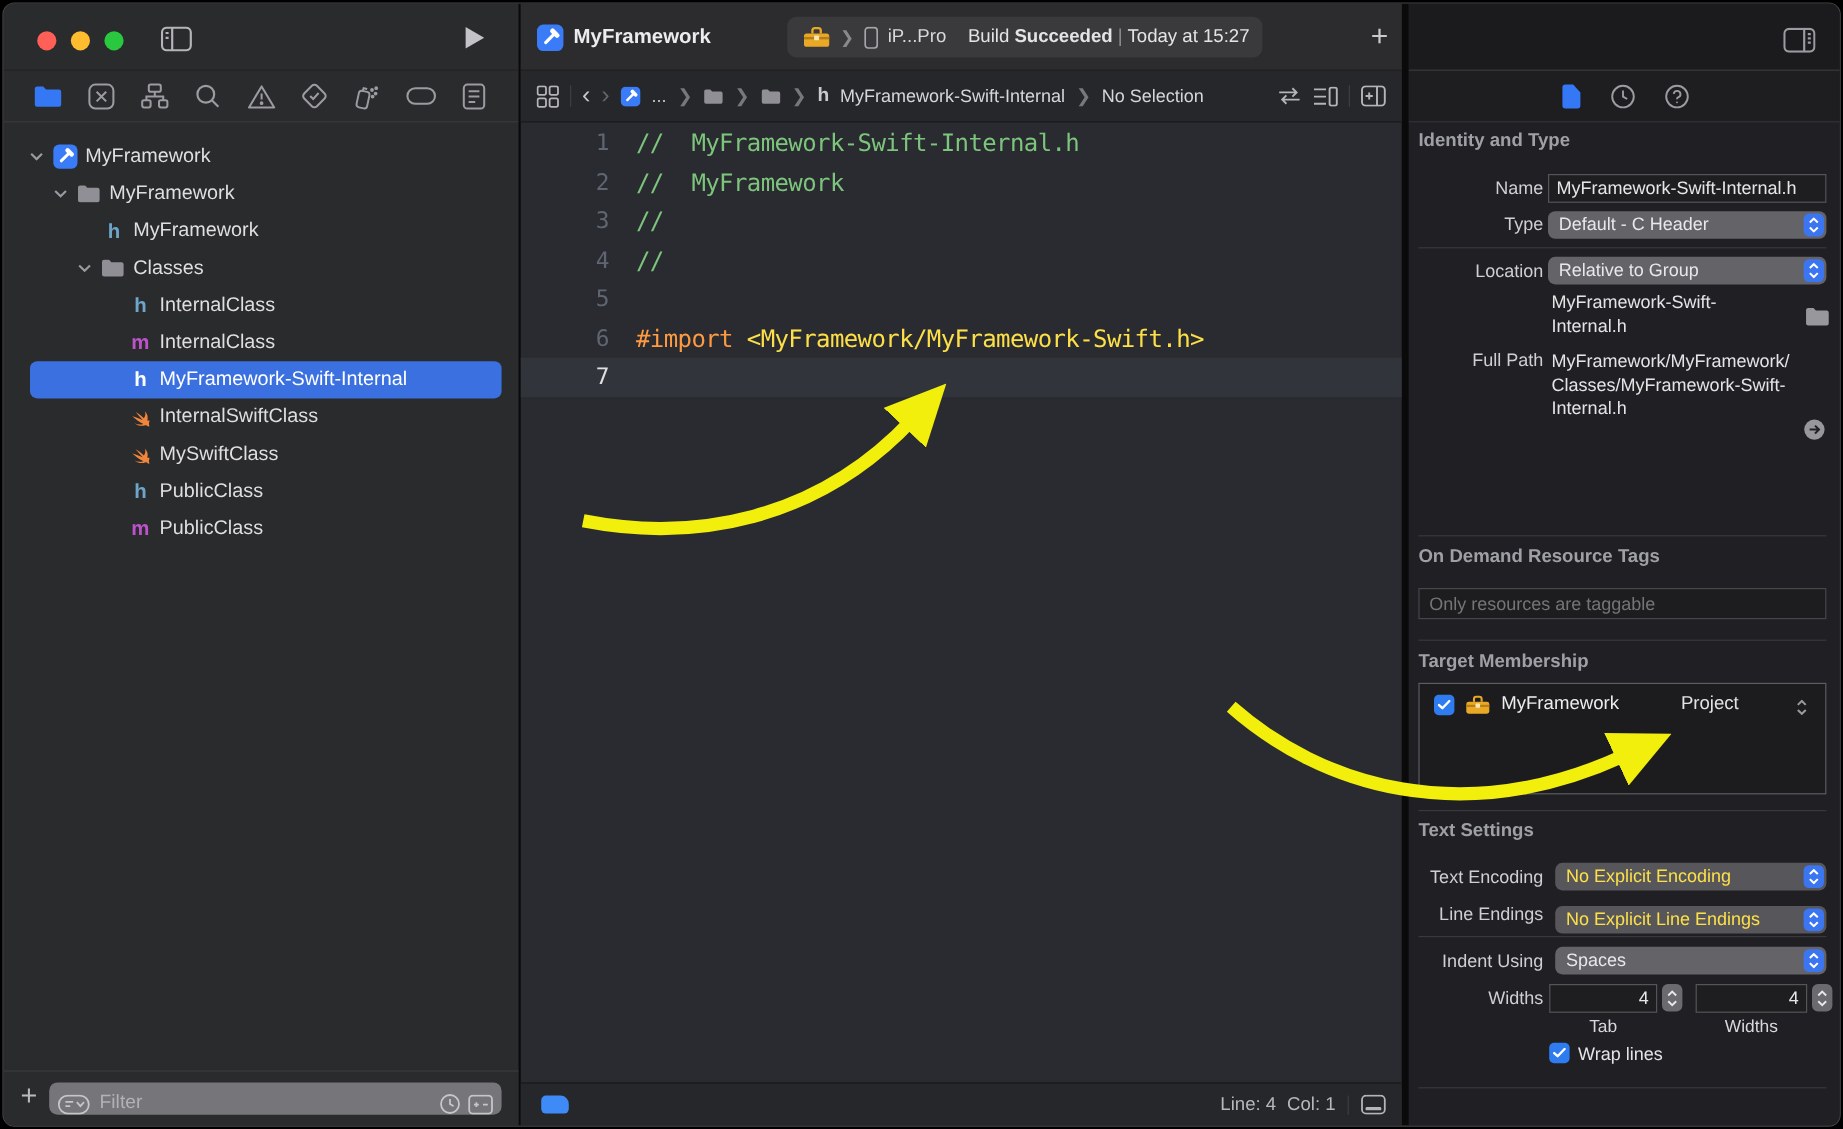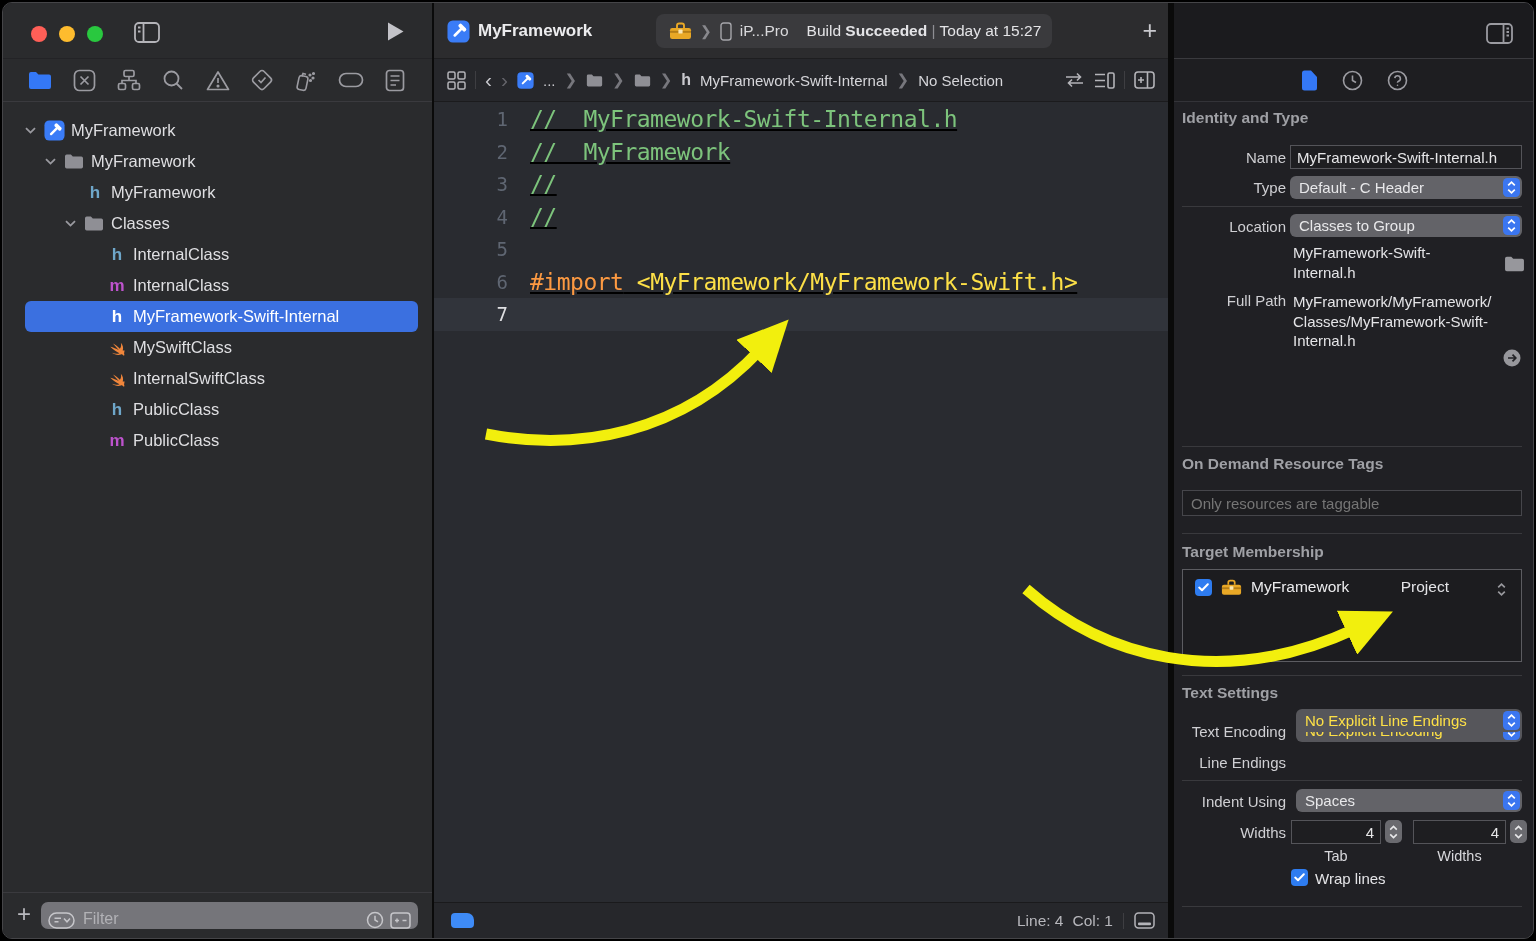--- a/index.html
+++ b/index.html
@@ -70,21 +70,21 @@
   .jumpbar .navch{font-size:21px;line-height:1;margin-top:-2px;}
   .jumpbar .fwd{color:#64646a}
   .jumpbar .hglyph{font-weight:700;color:#c9c9ce;font-size:16px;}
   .jumpbar .spacer{flex:1}
 
   .code{position:absolute;top:100px;left:0;right:0;bottom:36px;font-family:"DejaVu Sans Mono",monospace;}
   .crow{height:32.5px;display:flex;align-items:center;}
   .crow.cur{background:#31343b;}
   .ln{width:74px;flex:0 0 74px;text-align:right;font-size:19px;color:#5f6672;}
   .crow.cur .ln{color:#dfdfe2;}
-  .ctext{padding-left:22px;font-size:23px;white-space:pre;letter-spacing:-0.5px;text-decoration:underline;}
+  .ctext{padding-left:22px;font-size:20px;white-space:pre;letter-spacing:-0.5px;}
   .tok-c{color:#7dc47c}.tok-k{color:#fd9a42}.tok-s{color:#fde047}
 
   .ed-bottom{position:absolute;left:0;right:0;bottom:0;height:36px;background:#26272b;
     border-top:1px solid #1a1a1c;display:flex;align-items:center;padding:0 13px;gap:10px;}
   .doc-badge{width:23px;height:15px;background:#3e8bf7;border-radius:4px 7px 4px 4px;margin-left:4px;}
   .ed-bottom .spacer{flex:1}
   .linecol{color:#b7b7bc;font-size:15.5px;display:flex;gap:9px;}
   .ed-bottom .vdiv{width:1px;height:16px;background:#3e3e42;}
 
   
@@ -290,33 +290,33 @@
 
       <div class="trow lvl3">
         <span class="chev none">
             <svg width="11" height="7"></svg>
           </span>
         <span class="ticon">
             <svg width="19" height="19" viewBox="0 0 20 20">
               <path d="M17.6 13.1c1-2.7.2-5.7-2-8.1.7 2.3.3 4.6-1 6.2-2-2.1-4.7-4.2-7.3-5.5 2.1 2.4 4.6 5 6.3 7.1-2.8-1.4-6.1-2.9-9.1-3.5 3 2.7 6.6 5.4 9.7 6.8-2.1.9-5 .7-7.9-.6 2.7 2 6.4 2.9 9.4 1.8 1-.3 1.7-.1 2.1.5.4.6 1.3.8 1.8.2-.9-1.1-.5-2.6 0-4.9z" fill="#f0863b"></path>
             </svg>
           </span>
-        <span class="tlabel">MySwiftClass</span>
+        <span class="tlabel">InternalSwiftClass</span>
       </div>
 
       <div class="trow lvl3">
         <span class="chev none">
             <svg width="11" height="7"></svg>
           </span>
         <span class="ticon">
             <svg width="19" height="19" viewBox="0 0 20 20">
               <path d="M17.6 13.1c1-2.7.2-5.7-2-8.1.7 2.3.3 4.6-1 6.2-2-2.1-4.7-4.2-7.3-5.5 2.1 2.4 4.6 5 6.3 7.1-2.8-1.4-6.1-2.9-9.1-3.5 3 2.7 6.6 5.4 9.7 6.8-2.1.9-5 .7-7.9-.6 2.7 2 6.4 2.9 9.4 1.8 1-.3 1.7-.1 2.1.5.4.6 1.3.8 1.8.2-.9-1.1-.5-2.6 0-4.9z" fill="#f0863b"></path>
             </svg>
           </span>
-        <span class="tlabel">InternalSwiftClass</span>
+        <span class="tlabel">MySwiftClass</span>
       </div>
 
       <div class="trow lvl3">
         <span class="chev none">
             <svg width="11" height="7"></svg>
           </span>
         <span class="tbadge h">h</span>
         <span class="tlabel">PublicClass</span>
       </div>
 
@@ -547,21 +547,21 @@
       <span class="cap">
           <svg width="9" height="13" viewBox="0 0 9 13" fill="none" stroke="#fff" stroke-width="1.7">
             <polyline points="1.2,4.4 4.5,1.2 7.8,4.4"></polyline>
             <polyline points="1.2,8.6 4.5,11.8 7.8,8.6"></polyline>
           </svg>
         </span>
     </div>
     <div class="hr" style="top:203px"></div>
     <div class="ilabel" style="left:8px;width:104px;top:215px">Location</div>
     <div class="pop" style="left:116px;top:211px;width:232px">
-      <span>Classes to Group</span>
+      <span>Relative to Group</span>
       <span class="cap">
           <svg width="9" height="13" viewBox="0 0 9 13" fill="none" stroke="#fff" stroke-width="1.7">
             <polyline points="1.2,4.4 4.5,1.2 7.8,4.4"></polyline>
             <polyline points="1.2,8.6 4.5,11.8 7.8,8.6"></polyline>
           </svg>
         </span>
     </div>
     <div class="multiline" style="left:119px;top:240px;width:178px">MyFramework-Swift-Internal.h</div>
     <span style="position:absolute;left:330px;top:253px">
       <svg width="21" height="16" viewBox="0 0 20 15">
@@ -615,21 +615,21 @@
     <div class="pop disabled" style="left:122px;top:716px;width:226px">
       <span>No Explicit Encoding</span>
       <span class="cap">
           <svg width="9" height="13" viewBox="0 0 9 13" fill="none" stroke="#fff" stroke-width="1.7">
             <polyline points="1.2,4.4 4.5,1.2 7.8,4.4"></polyline>
             <polyline points="1.2,8.6 4.5,11.8 7.8,8.6"></polyline>
           </svg>
         </span>
     </div>
     <div class="ilabel" style="left:0px;width:112px;top:751px">Line Endings</div>
-    <div class="pop disabled" style="left:122px;top:706px;width:226px">
+    <div class="pop disabled" style="left:122px;top:752px;width:226px">
       <span>No Explicit Line Endings</span>
       <span class="cap">
           <svg width="9" height="13" viewBox="0 0 9 13" fill="none" stroke="#fff" stroke-width="1.7">
             <polyline points="1.2,4.4 4.5,1.2 7.8,4.4"></polyline>
             <polyline points="1.2,8.6 4.5,11.8 7.8,8.6"></polyline>
           </svg>
         </span>
     </div>
     <div class="hr" style="top:777px"></div>
     <div class="ilabel" style="left:0px;width:112px;top:790px">Indent Using</div>

